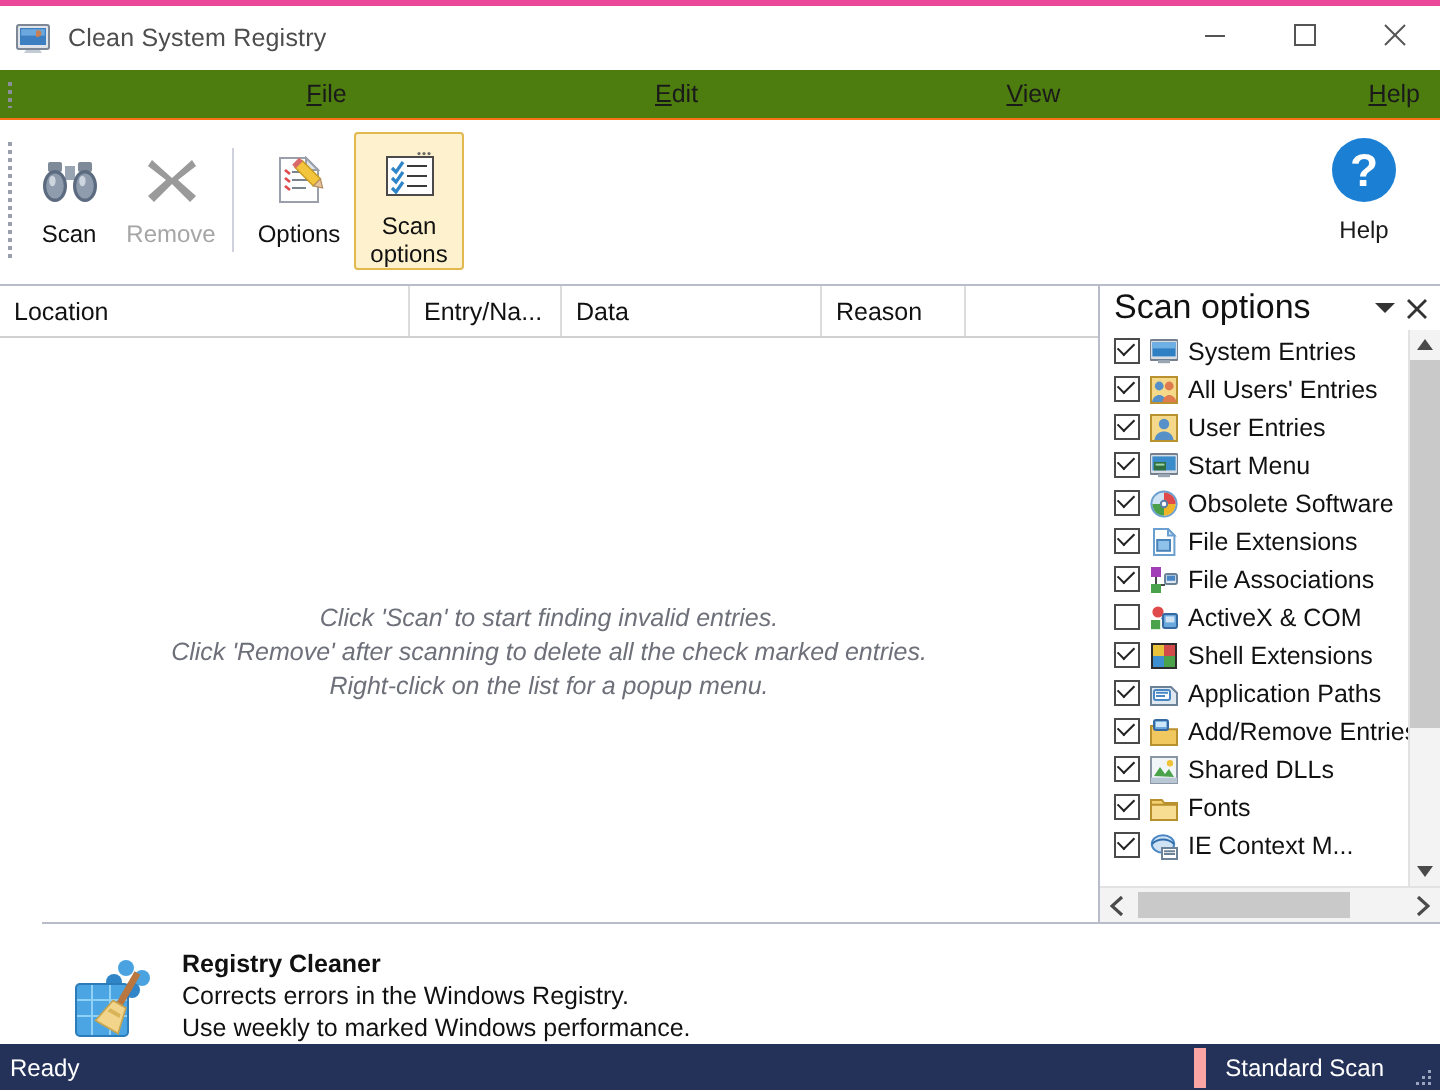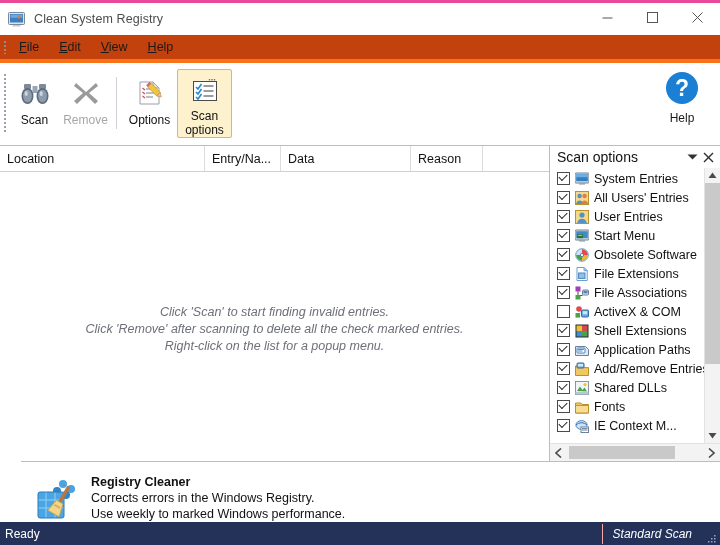--- a/index.html
+++ b/index.html
@@ -16,22 +16,23 @@
     display:flex;align-items:center;position:relative;flex:0 0 auto;
   }
   .title-icon{width:17px;height:15px;margin-left:8px;margin-right:9px;position:relative;flex:0 0 auto;}
   .title-text{font-size:12.5px;color:#4d4d4d;letter-spacing:.1px;}
   .wincontrols{position:absolute;right:0;top:0;height:29px;display:flex;}
   .wc{width:45px;height:29px;display:flex;align-items:center;justify-content:center;}
   .wc svg{display:block;}
 
   
   .menubar{
-    height:24px;background:#c2410c;display:flex;align-items:center;flex:0 0 auto;
-    border-bottom:4px solid #f97316;
+    height:24px;background:#4d7c0f;display:flex;align-items:center;flex:0 0 auto;
+    border-bottom:1px solid #f97316;
+    justify-content:space-between;
   }
   .grip{width:9px;height:24px;display:flex;align-items:center;justify-content:center;}
   .grip i{display:block;width:2px;height:13px;
     background:repeating-linear-gradient(to bottom,#8b8f9c 0 2px,transparent 2px 4px);}
   .menu-item{padding:2px 10px;font-size:12.5px;color:#1a1a1a;}
   .menu-item u{text-decoration:underline;}
 
   
   .toolbar{
     height:82px;background:#ffffff;display:flex;align-items:stretch;flex:0 0 auto;
@@ -68,21 +69,21 @@
   .listbody{flex:1 1 auto;position:relative;background:#fff;}
   .hint{
     position:absolute;left:0;right:0;top:132px;text-align:center;
     font-style:italic;font-size:12.5px;color:#6e7079;line-height:17px;
   }
 
   
   .optpane{width:170px;flex:0 0 170px;background:#fff;border-left:1px solid #b9bccb;
            display:flex;flex-direction:column;}
   .opthead{height:22px;display:flex;align-items:center;padding:0 4px 0 7px;flex:0 0 auto;}
-  .opthead .t{flex:1 1 auto;font-size:14px;color:#111;}
+  .opthead .t{flex:1 1 auto;font-size:17px;color:#111;}
   .opthead .b{width:16px;height:18px;display:flex;align-items:center;justify-content:center;}
   .optbodywrap{flex:1 1 auto;display:flex;min-height:0;}
   .optlist{flex:1 1 auto;overflow:hidden;padding-top:1px;min-width:0;}
   .optrow{height:19px;display:flex;align-items:center;padding-left:7px;white-space:nowrap;}
   .cb{width:11px;height:11px;border:1px solid #4a4a4a;background:#fff;flex:0 0 auto;
       position:relative;margin-right:5px;}
   .cb.on:after{content:"";position:absolute;left:1px;top:1px;width:7px;height:4px;
       border-left:1.6px solid #222;border-bottom:1.6px solid #222;transform:rotate(-45deg);}
   .oi{width:14px;height:14px;margin-right:5px;flex:0 0 auto;display:block;}
   .olab{font-size:12.5px;color:#111;}
@@ -100,21 +101,21 @@
   .infopanel{height:60px;flex:0 0 auto;background:#fff;border-top:1px solid #b9bccb;
              display:flex;align-items:flex-end;padding-left:14px;margin-left:21px;}
   .info-ico{width:44px;height:44px;flex:0 0 auto;margin-right:12px;}
   .info-txt{line-height:16px;}
   .info-title{font-size:12.5px;font-weight:bold;color:#111;}
   .info-line{font-size:12.5px;color:#111;}
 
   
   .statusbar{height:23px;flex:0 0 auto;background:#243159;color:#fff;display:flex;align-items:center;font-size:12px;}
   .sb-left{flex:1 1 auto;padding-left:5px;}
-  .sb-cell{border-left:1px solid #fca5a5;height:20px;display:flex;align-items:center;padding:0 10px;font-style:italic;}
+  .sb-cell{border-left:6px solid #fca5a5;height:20px;display:flex;align-items:center;padding:0 10px;}
   .sb-grip{width:18px;height:23px;display:flex;align-items:flex-end;justify-content:center;padding-bottom:3px;}
 </style>
 </head>
 <body>
 
 <div class="app">
 
   <div class="titlebar">
     <div class="title-icon">
       <svg width="17" height="15" viewBox="0 0 17 15">

